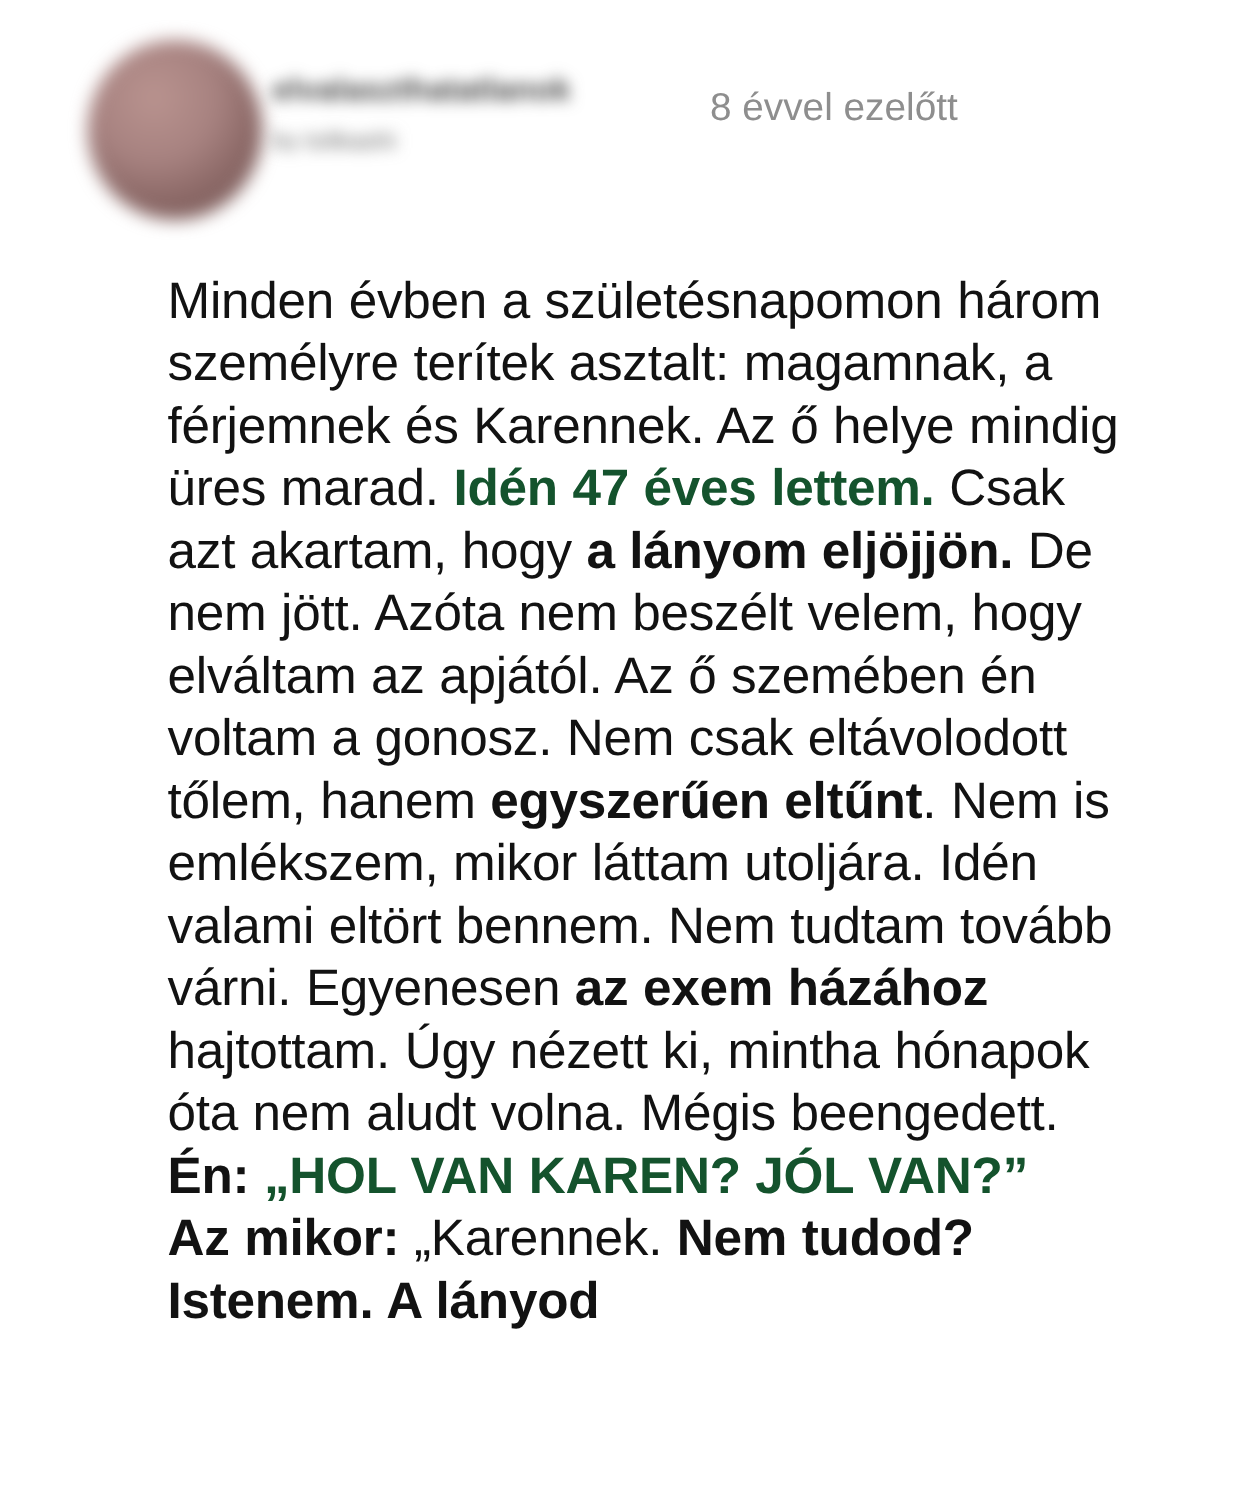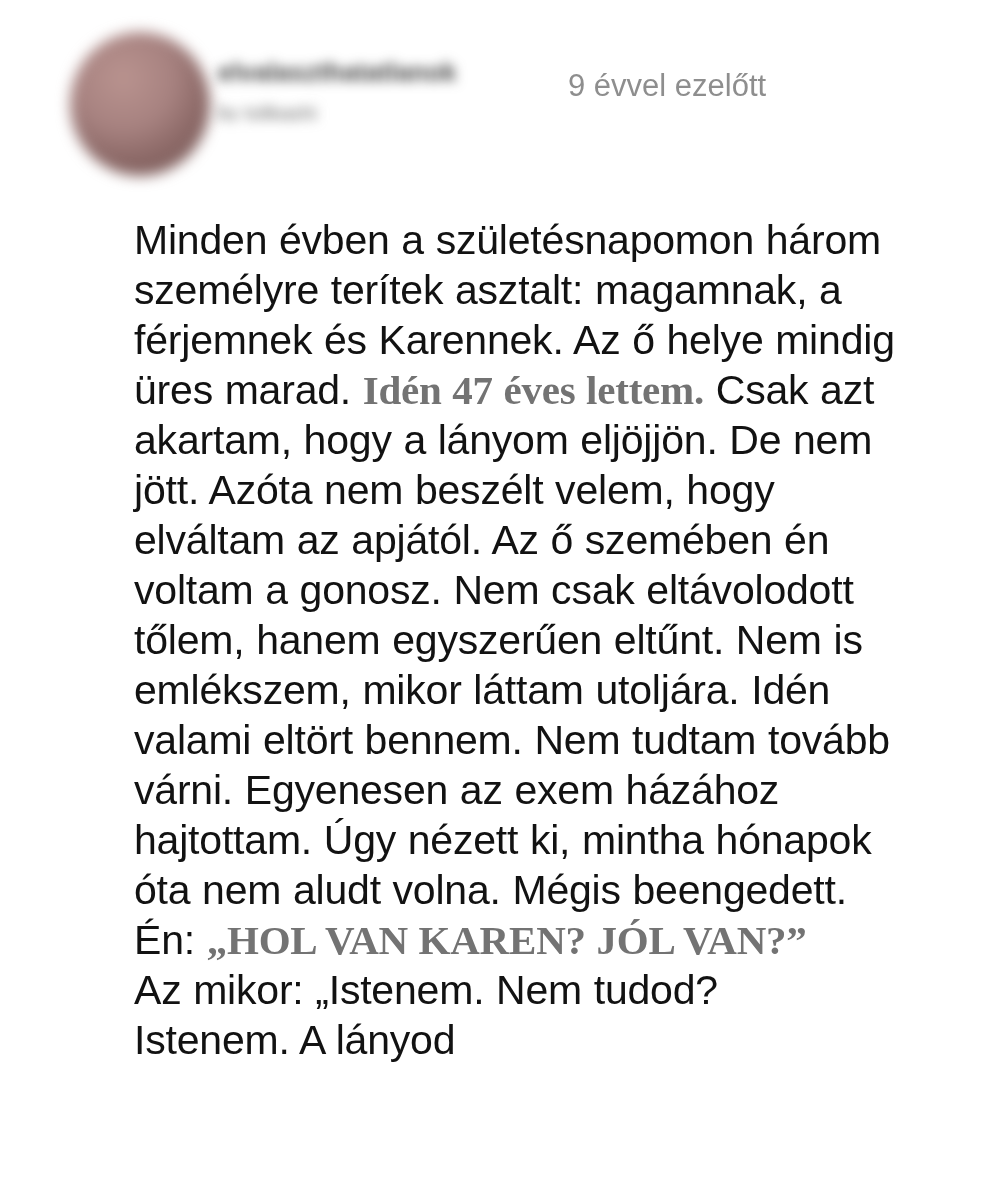--- a/index.html
+++ b/index.html
@@ -79,45 +79,44 @@
     left: 134px;
     top: 215px;
     width: 762px;
     font-size: 41px;
     line-height: 50px;
     color: #121212;
     letter-spacing: -0.2px;
     word-spacing: 0.5px;
   }
   .post-body .b {
-    font-weight: 400;
+    font-weight: 700;
   }
   .post-body .red {
-    color: #737373;
+    color: #14532d;
     font-weight: 700;
-    font-family: Liberation Serif, serif;
   }
   .post-body .seg {
     white-space: pre-wrap;
   }
 
   
 </style>
 </head>
 <body>
 
 <div class="page">
 
   <div class="post-header">
     <div class="avatar"></div>
     <div class="author-block">
       <div class="author-name">elvalaszthatatlanok</div>
       <div class="author-handle">by tolikashi</div>
     </div>
-    <div class="timestamp">9 évvel ezelőtt</div>
+    <div class="timestamp">8 évvel ezelőtt</div>
   </div>
 
   <div class="post-body"><span class="seg">Minden évben a születésnapomon három személyre terítek asztalt: magamnak, a férjemnek és Karennek. Az ő helye mindig üres marad. </span><span class="seg red">Idén 47 éves lettem.</span><span class="seg"> Csak azt akartam, hogy </span><span class="seg b">a lányom eljöjjön.</span><span class="seg"> De nem jött. Azóta nem beszélt velem, hogy elváltam az apjától. Az ő szemében én voltam a gonosz. Nem csak eltávolodott tőlem, hanem </span><span class="seg b">egyszerűen eltűnt</span><span class="seg">. Nem is emlékszem, mikor láttam utoljára. Idén valami eltört bennem. Nem tudtam tovább várni. Egyenesen </span><span class="seg b">az exem házához</span><span class="seg"> hajtottam. Úgy nézett ki, mintha hónapok óta nem aludt volna. Mégis beengedett.
 </span><span class="seg b">Én:</span><span class="seg"> </span><span class="seg red">„HOL VAN KAREN? JÓL VAN?”</span><span class="seg">
-</span><span class="seg b">Az mikor:</span><span class="seg"> „Istenem. </span><span class="seg b">Nem tudod?</span><span class="seg">
+</span><span class="seg b">Az mikor:</span><span class="seg"> „Karennek. </span><span class="seg b">Nem tudod?</span><span class="seg">
 </span><span class="seg b">Istenem. A lányod</span></div>
 
 </div>
 
 </body></html>

